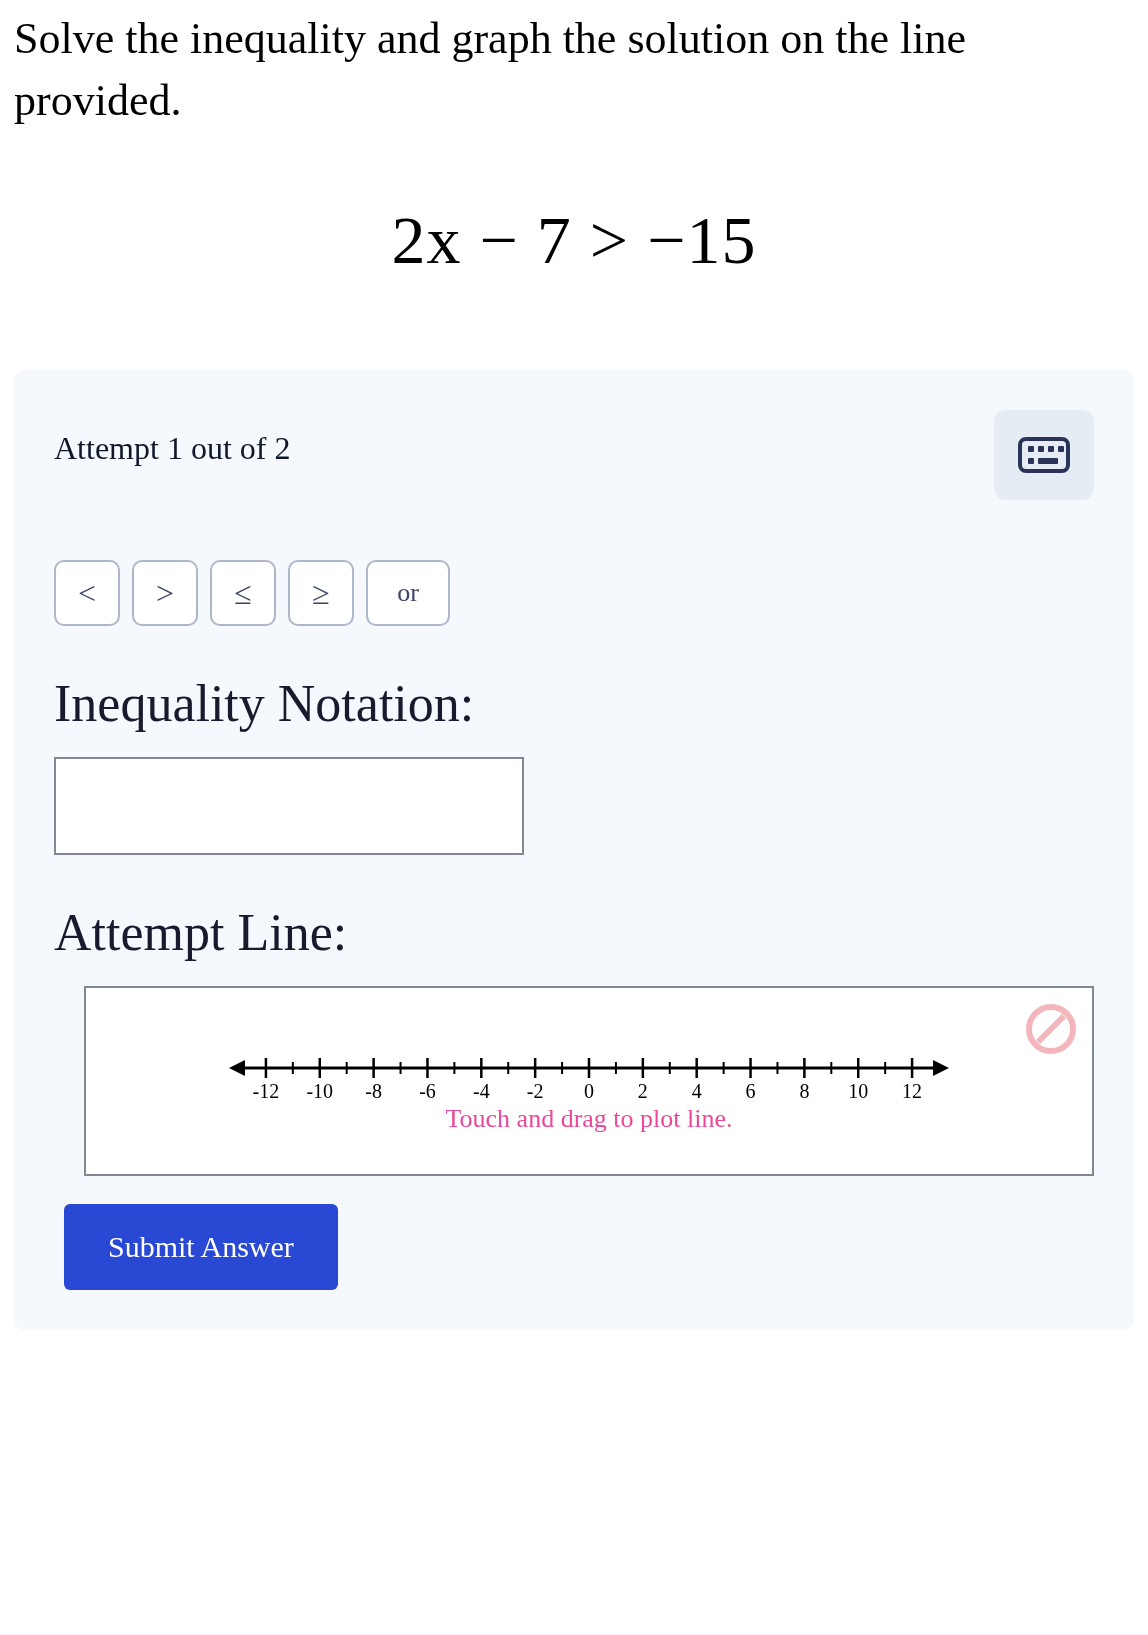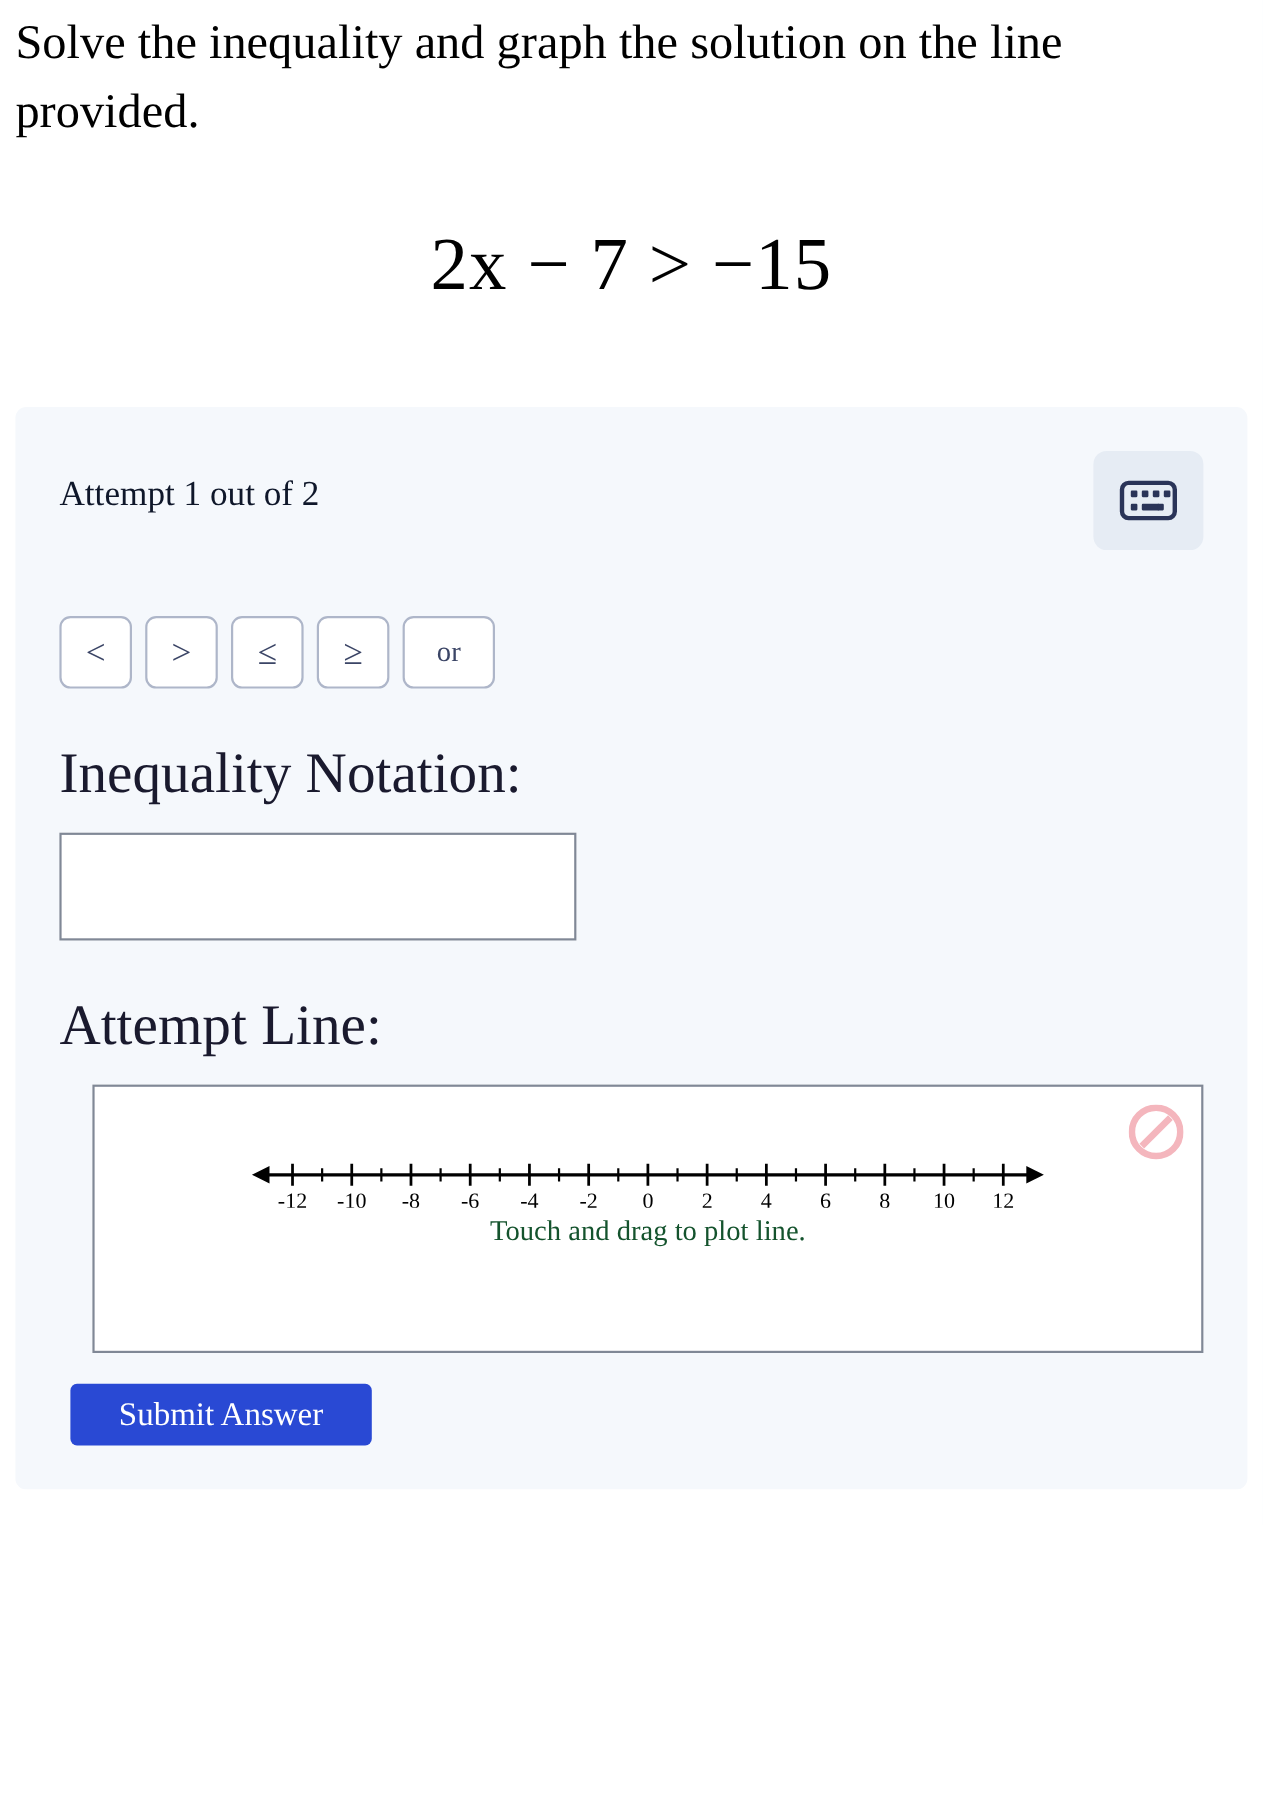--- a/index.html
+++ b/index.html
@@ -119,48 +119,48 @@
   border: 2px solid #808896;
   background: #fff;
   margin-top: 24px;
   font-size: 28px;
   padding: 0 12px;
 }
 .numline-container {
   border: 2px solid #808896;
   background: #fff;
   margin-top: 24px;
-  height: 244px;
+  height: 190px;
   position: relative;
   margin-left: 30px;
   margin-right: 0;
 }
 .numline-svg {
   width: 100%;
   height: 110px;
   display: block;
 }
 .clear-icon {
   position: absolute;
   top: 16px;
   right: 16px;
   width: 50px;
   height: 50px;
 }
 .numline-hint {
   text-align: center;
   font-size: 26px;
-  color: #14532d;
+  color: #ec4899;
   margin-top: 6px;
 }
 .submit-btn {
   background: #2949d4;
   color: #fff;
   font-size: 30px;
-  padding: 11px 44px;
+  padding: 26px 44px;
   border: none;
   border-radius: 6px;
   margin-top: 28px;
   margin-left: 10px;
   cursor: pointer;
   font-family: Georgia, serif;
 }
 </style>
 </head>
 <body>

